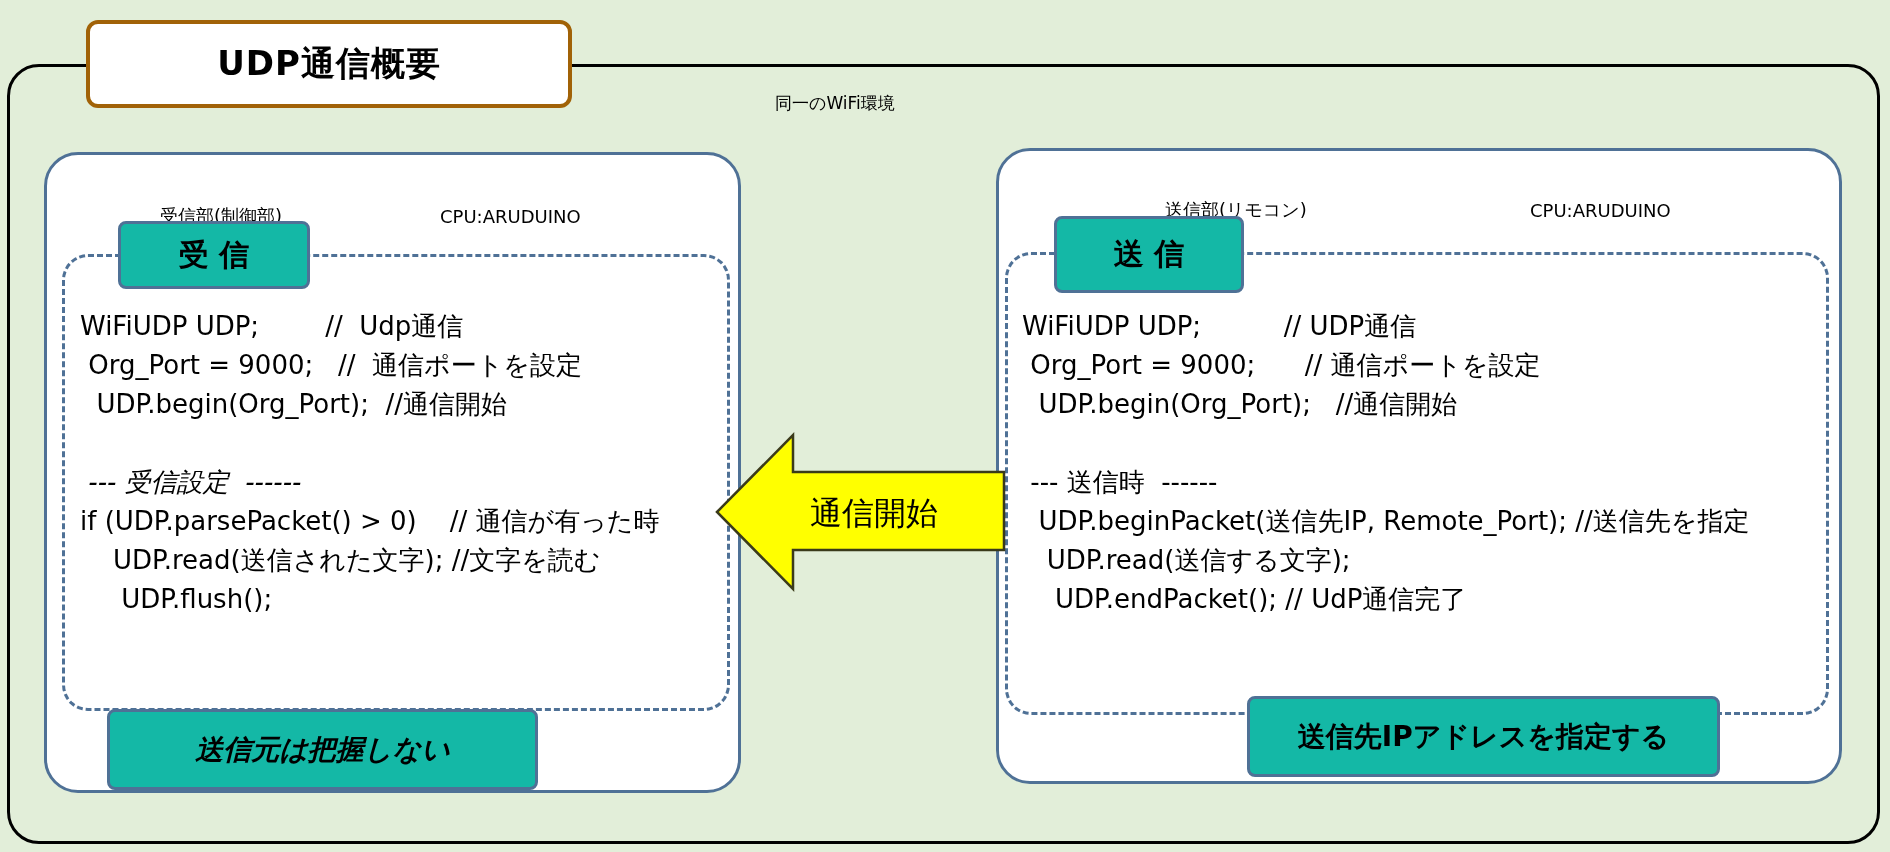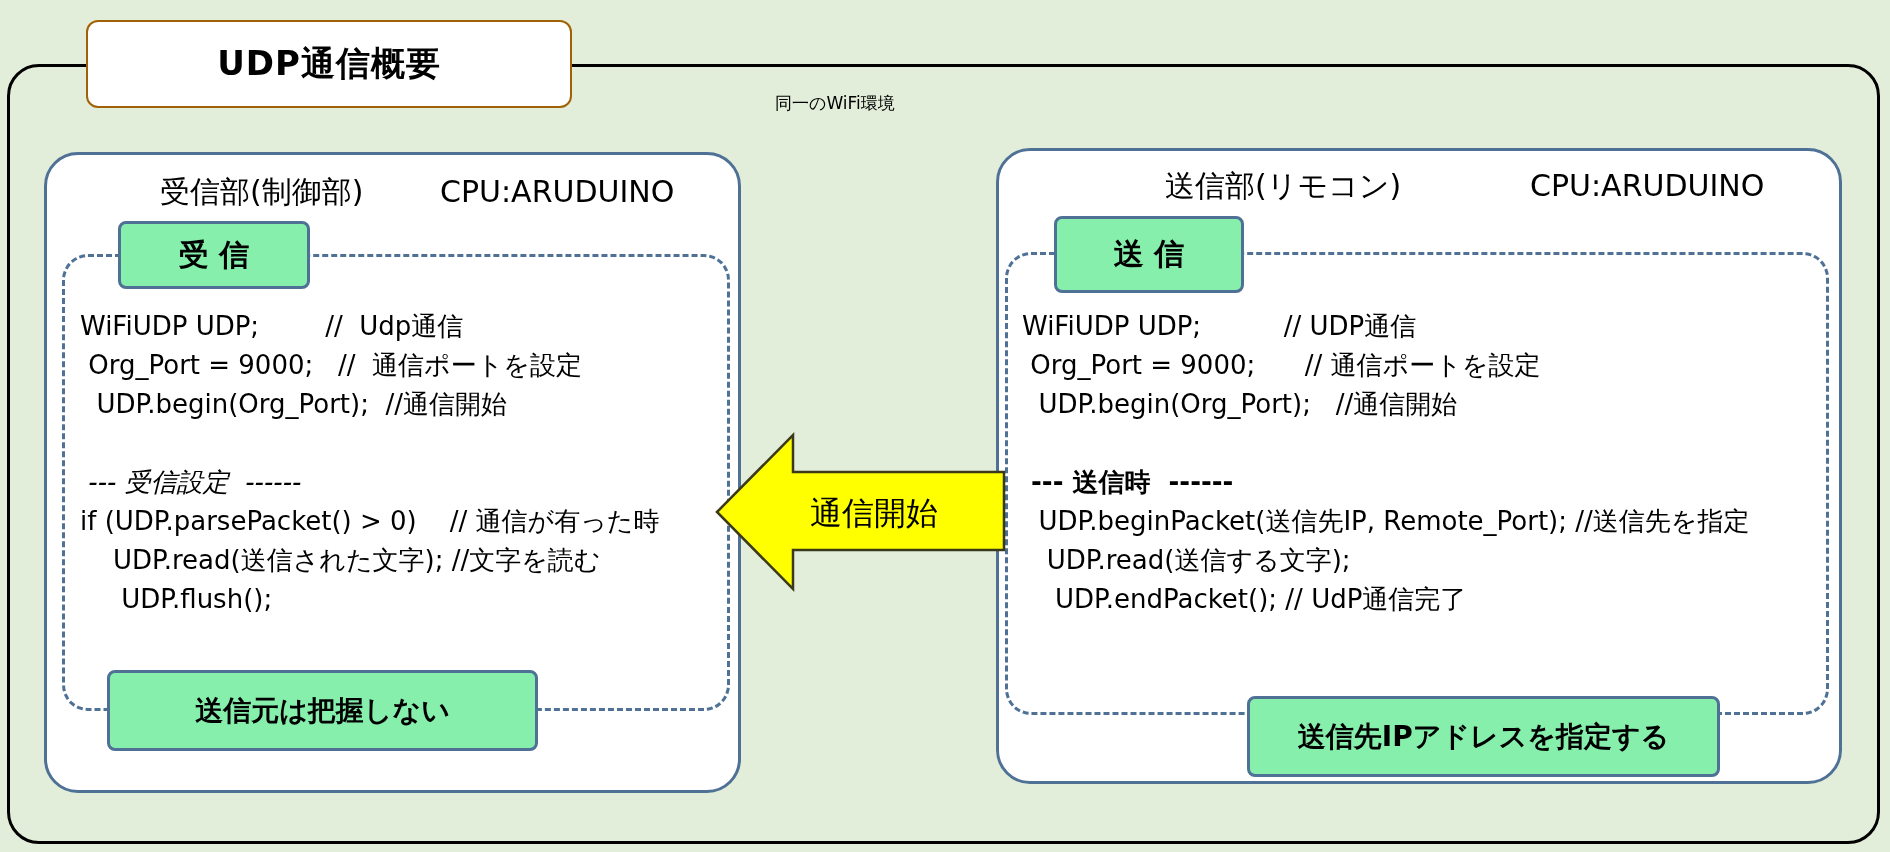--- a/index.html
+++ b/index.html
@@ -9,38 +9,38 @@
     font-family:"DejaVu Sans","Liberation Sans",sans-serif;
     color:#000;
   }
   .abs { position:absolute; }
   .outer-frame {
     left:7px; top:64px; width:1873px; height:780px;
     border:3px solid #000; border-radius:32px; box-sizing:border-box;
   }
   .title-box {
     left:86px; top:20px; width:486px; height:88px;
-    background:#fff; border:2px solid #a16207; border-radius:12px; box-sizing:border-box;
+    background:#fff; border:4px solid #a16207; border-radius:12px; box-sizing:border-box;
     display:flex; align-items:center; justify-content:center;
     font-size:34px; font-weight:bold; letter-spacing:1px;
   }
   .env-label { left:775px; top:92px; font-size:17px; white-space:nowrap; }
   .panel {
     background:#fff; border:3px solid #4f7196; border-radius:34px; box-sizing:border-box;
   }
   .panel-left { left:44px; top:152px; width:697px; height:641px; }
   .panel-right { left:996px; top:148px; width:846px; height:636px; }
   .dashed {
     border:3px dashed #4f7196; border-radius:26px; box-sizing:border-box;
   }
   .dashed-left { left:62px; top:254px; width:668px; height:457px; }
   .dashed-right { left:1005px; top:252px; width:824px; height:463px; }
-  .panel-heading { font-size:30px; white-space:nowrap; }
+  .panel-heading { font-size:18px; white-space:nowrap;margin-top:32px; }
   .ybox {
-    background:#86efac; border:3px solid #4f7196; border-radius:8px; box-sizing:border-box;
+    background:#14b8a6; border:3px solid #4f7196; border-radius:8px; box-sizing:border-box;
     display:flex; align-items:center; justify-content:center;
     font-size:28px; font-weight:bold; white-space:nowrap;
   }
   .code-line { font-size:26px; white-space:pre; line-height:1; }
   svg.arrow { left:715px; top:432px; overflow:visible; }
   .arrow-label { left:810px; top:492px; font-size:32px; white-space:nowrap; }
 </style>
 </head>
 <body>
 
@@ -61,36 +61,36 @@
 </div>
 
 <div class="abs code-line" style="left:80px; top:313px;">WiFiUDP UDP;        //  Udp通信</div>
 <div class="abs code-line" style="left:80px; top:352px;"> Org_Port = 9000;   //  通信ポートを設定</div>
 <div class="abs code-line" style="left:80px; top:391px;">  UDP.begin(Org_Port);  //通信開始</div>
 <div class="abs code-line" style="left:80px; top:469px;font-style:italic;"> --- 受信設定  ------</div>
 <div class="abs code-line" style="left:80px; top:508px;">if (UDP.parsePacket() &gt; 0)    // 通信が有った時</div>
 <div class="abs code-line" style="left:80px; top:547px;">    UDP.read(送信された文字); //文字を読む</div>
 <div class="abs code-line" style="left:80px; top:586px;">     UDP.flush();</div>
 
-<div class="abs ybox" style="left:107px; top:670px; width:431px; height:81px;">
+<div class="abs ybox" style="left:107px; top:709px; width:431px; height:81px;font-style:italic;">
   <span>送信元は把握しない</span>
 </div>
 
 <div class="abs panel panel-right"></div>
 <div class="abs dashed dashed-right"></div>
 <div class="abs panel-heading" style="left:1165px; top:166px;">送信部(リモコン)</div>
 <div class="abs panel-heading" style="left:1530px; top:168px;">CPU:ARUDUINO</div>
 <div class="abs ybox" style="left:1054px; top:216px; width:190px; height:77px; font-size:30px;">
   <span>送 信</span>
 </div>
 
 <div class="abs code-line" style="left:1022px; top:313px;">WiFiUDP UDP;          // UDP通信</div>
 <div class="abs code-line" style="left:1022px; top:352px;"> Org_Port = 9000;      // 通信ポートを設定</div>
 <div class="abs code-line" style="left:1022px; top:391px;">  UDP.begin(Org_Port);   //通信開始</div>
-<div class="abs code-line" style="left:1022px; top:469px;font-weight:bold;"> --- 送信時  ------</div>
+<div class="abs code-line" style="left:1022px; top:469px;"> --- 送信時  ------</div>
 <div class="abs code-line" style="left:1022px; top:508px;">  UDP.beginPacket(送信先IP, Remote_Port); //送信先を指定</div>
 <div class="abs code-line" style="left:1022px; top:547px;">   UDP.read(送信する文字);</div>
 <div class="abs code-line" style="left:1022px; top:586px;">    UDP.endPacket(); // UdP通信完了</div>
 
 <div class="abs ybox" style="left:1247px; top:696px; width:473px; height:81px;">
   <span>送信先IPアドレスを指定する</span>
 </div>
 
 <svg class="abs arrow" width="292" height="160" viewBox="0 0 292 160">
   <polygon points="2,80 78,3 78,40 289,40 289,118 78,118 78,157" fill="#ffff00" stroke="#3a3a1a" stroke-width="2.5" stroke-linejoin="miter"></polygon>

